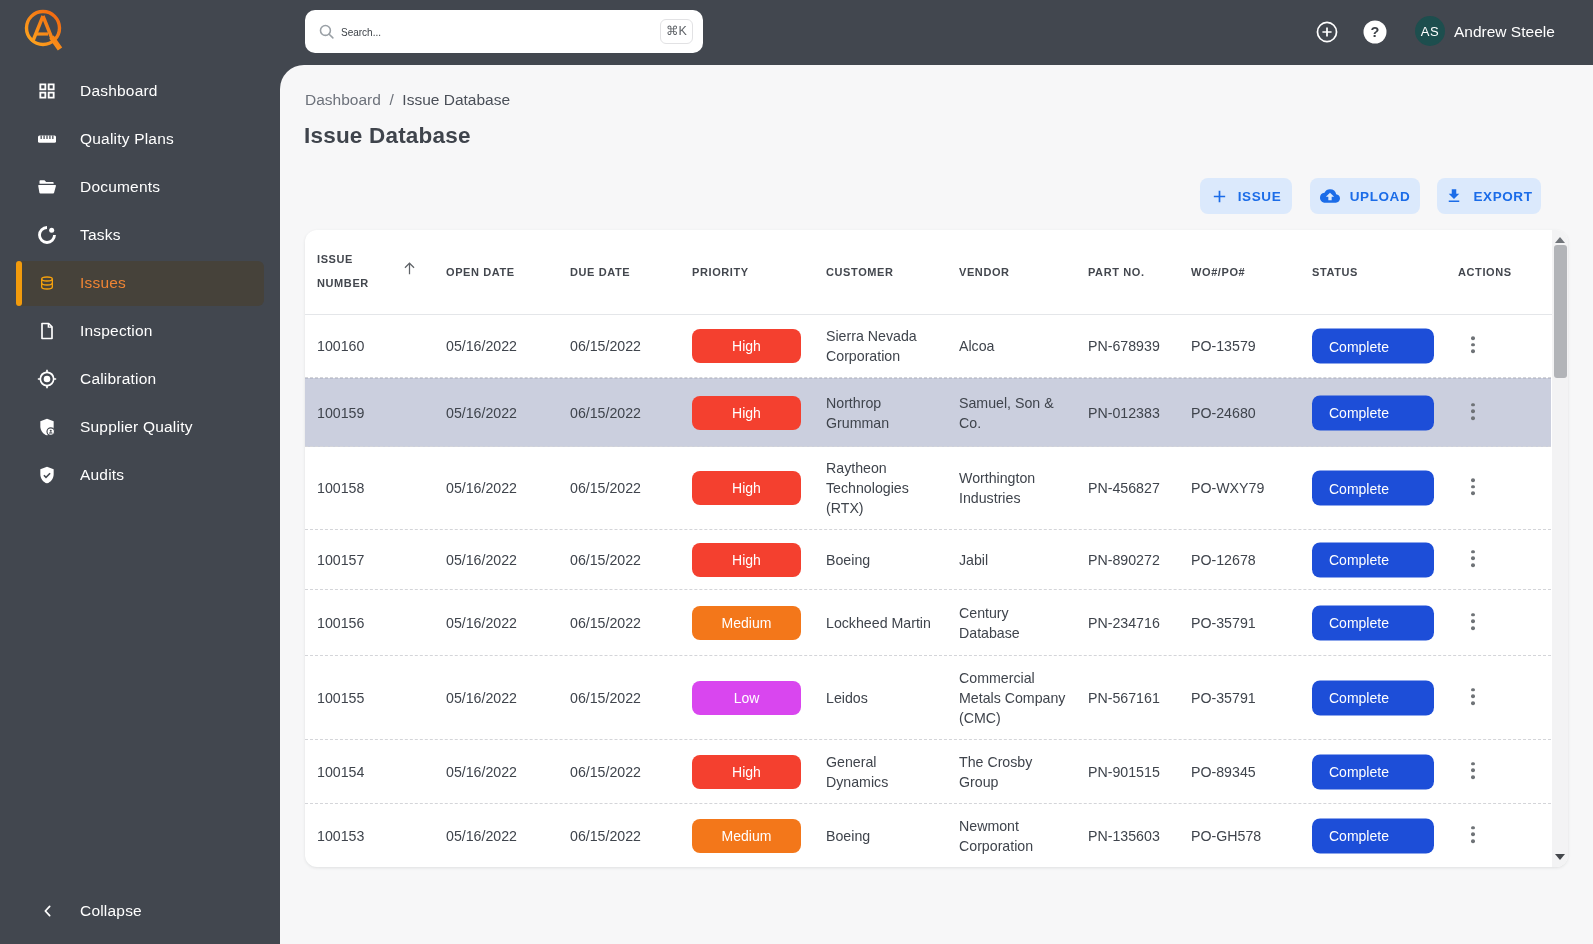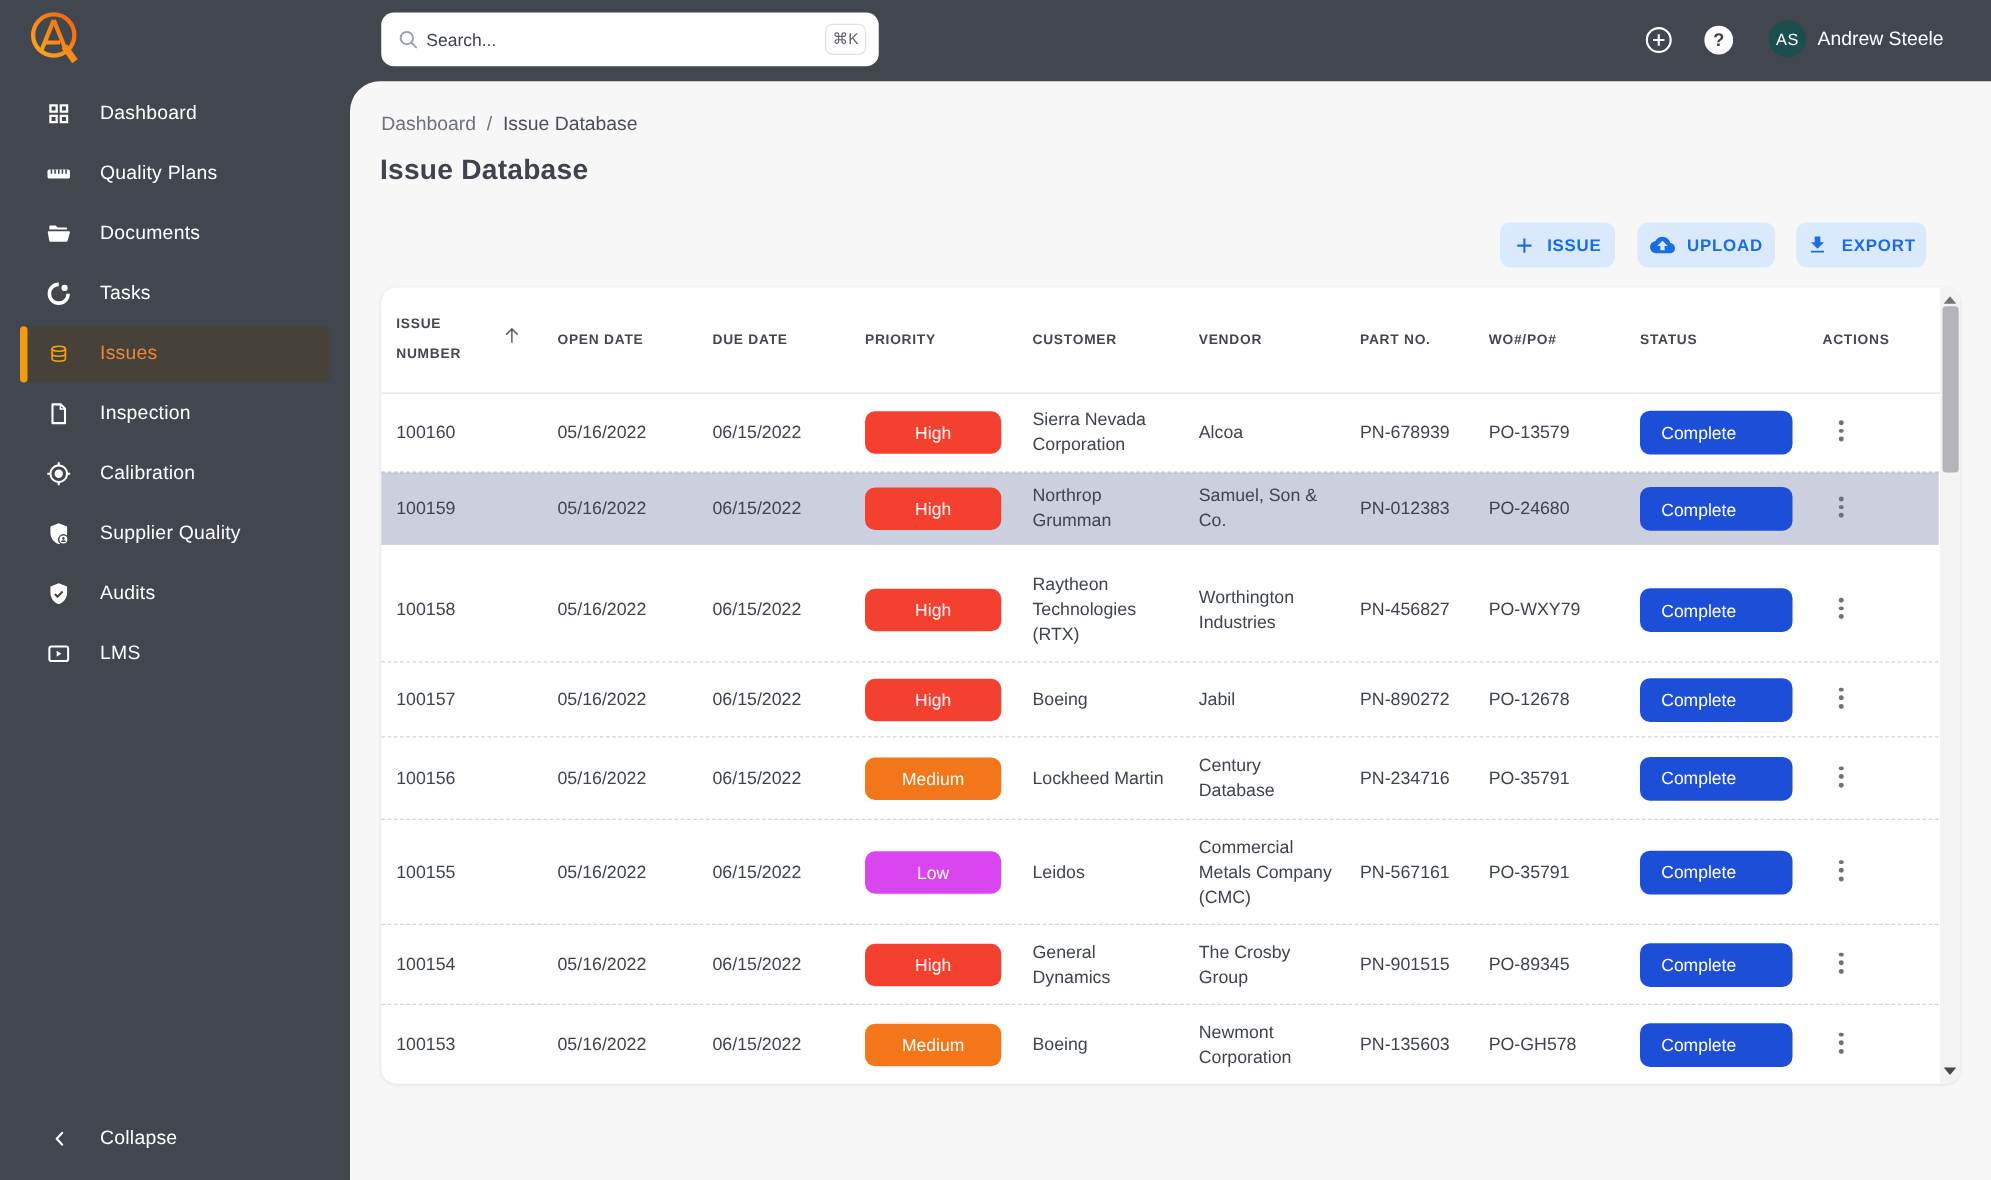--- a/index.html
+++ b/index.html
@@ -9,21 +9,21 @@
   
   #sidebar { position:absolute; left:0; top:0; width:280px; height:944px; background:#42474F; z-index:5; }
   .nav-item { position:absolute; left:0; width:280px; height:48px; }
   .nav-item .ic { position:absolute; left:37px; top:50%; transform:translateY(-50%); width:20px; height:20px; }
   .nav-item .lbl { position:absolute; left:80px; top:50%; transform:translateY(-50%); color:#fff; font-size:15.5px; letter-spacing:.2px; }
   .active-bg { position:absolute; left:16px; top:2px; width:248px; height:45px; background:#46423A; border-radius:6px; }
   .active-bar { position:absolute; left:16px; top:2px; width:6px; height:45px; background:#F29B0C; border-radius:4px; z-index:2; }
 
   
   #search { position:absolute; left:305px; top:10px; width:398px; height:43px; background:#fff; border-radius:10px; z-index:6; }
-  #search .ph { position:absolute; left:36px; top:50%; transform:translateY(-50%); font-size:14px; color:#3c4147; }
+  #search .ph { position:absolute; left:36px; top:50%; transform:translateY(-50%); font-size:10px; color:#3c4147; }
   #search .kbd { position:absolute; right:10px; top:9px; width:33px; height:25px; border:1px solid #e2e2e4; border-radius:6px; color:#5f6368; font-size:12.5px; text-align:center; line-height:23px; }
 
   
   #main { position:absolute; left:280px; top:65px; width:1313px; height:879px; background:#F7F7F8; border-top-left-radius:24px; z-index:4; }
   .crumb { position:absolute; left:25px; top:26px; font-size:15.5px; color:#6d727b; }
   .crumb b { color:#4a4f58; font-weight:400; }
   h1 { position:absolute; left:24px; top:58px; font-size:22.5px; font-weight:700; color:#3F444C; letter-spacing:.2px; }
 
   .btn { position:absolute; top:113px; height:36px; background:#DBE9FC; border-radius:8px; color:#1B6CE8; font-size:13.5px; font-weight:700; letter-spacing:.6px; display:flex; align-items:center; justify-content:center; gap:10px; }
 
@@ -87,21 +87,21 @@
       <div class="cell" style="left:654px; width:113px;">Alcoa</div>
       <div class="cell" style="left:783px;">PN-678939</div>
       <div class="cell" style="left:886px;">PO-13579</div>
       <div class="st">Complete</div>
       <div class="kebab">
           <i></i>
           <i></i>
           <i></i>
         </div>
     </div>
-    <div class="row sel" style="top:148px; height:58px;">
+    <div class="row sel" style="top:148px; height:69px;">
       <div class="cell" style="left:12px;">100159</div>
       <div class="cell" style="left:141px;">05/16/2022</div>
       <div class="cell" style="left:265px;">06/15/2022</div>
       <div class="pill hi">High</div>
       <div class="cell" style="left:521px; width:112px;">Northrop Grumman</div>
       <div class="cell" style="left:654px; width:113px;">Samuel, Son &amp; Co.</div>
       <div class="cell" style="left:783px;">PN-012383</div>
       <div class="cell" style="left:886px;">PO-24680</div>
       <div class="st">Complete</div>
       <div class="kebab">
@@ -296,27 +296,20 @@
     <div class="lbl">Supplier Quality</div>
   </div>
 
   <div class="nav-item" style="top:451px;">
     <svg class="ic" viewBox="0 0 24 24" fill="#fff">
         <path d="M12 2 4 5v6c0 5 3.4 9.7 8 11 4.6-1.3 8-6 8-11V5l-8-3zm-1.2 14.2-3.2-3.2 1.4-1.4 1.8 1.8 4.2-4.2 1.4 1.4-5.6 5.6z"></path>
       </svg>
     <div class="lbl">Audits</div>
   </div>
 
-  <div class="nav-item" style="top:499px;">
-    <svg class="ic" viewBox="0 0 24 24" fill="none" stroke="#fff" stroke-width="2">
-        <rect x="3" y="5" width="18" height="14" rx="2"></rect>
-        <path d="M10 9.2 14.5 12 10 14.8z" fill="#fff" stroke="none"></path>
-      </svg>
-    <div class="lbl">LMS</div>
-  </div>
 
   <div class="nav-item" style="top:887px;">
     <svg class="ic" viewBox="0 0 24 24" fill="none" stroke="#fff" stroke-width="2.6" style="width:16px; height:16px; left:40px;">
         <path d="M14.5 5 8 12l6.5 7" stroke-linecap="round" stroke-linejoin="round"></path>
       </svg>
     <div class="lbl">Collapse</div>
   </div>
 </div>
 
 <svg style="position:absolute; left:1316px; top:21px; z-index:6;" width="22" height="22" viewBox="0 0 24 24" fill="none" stroke="#fff" stroke-width="1.9">

